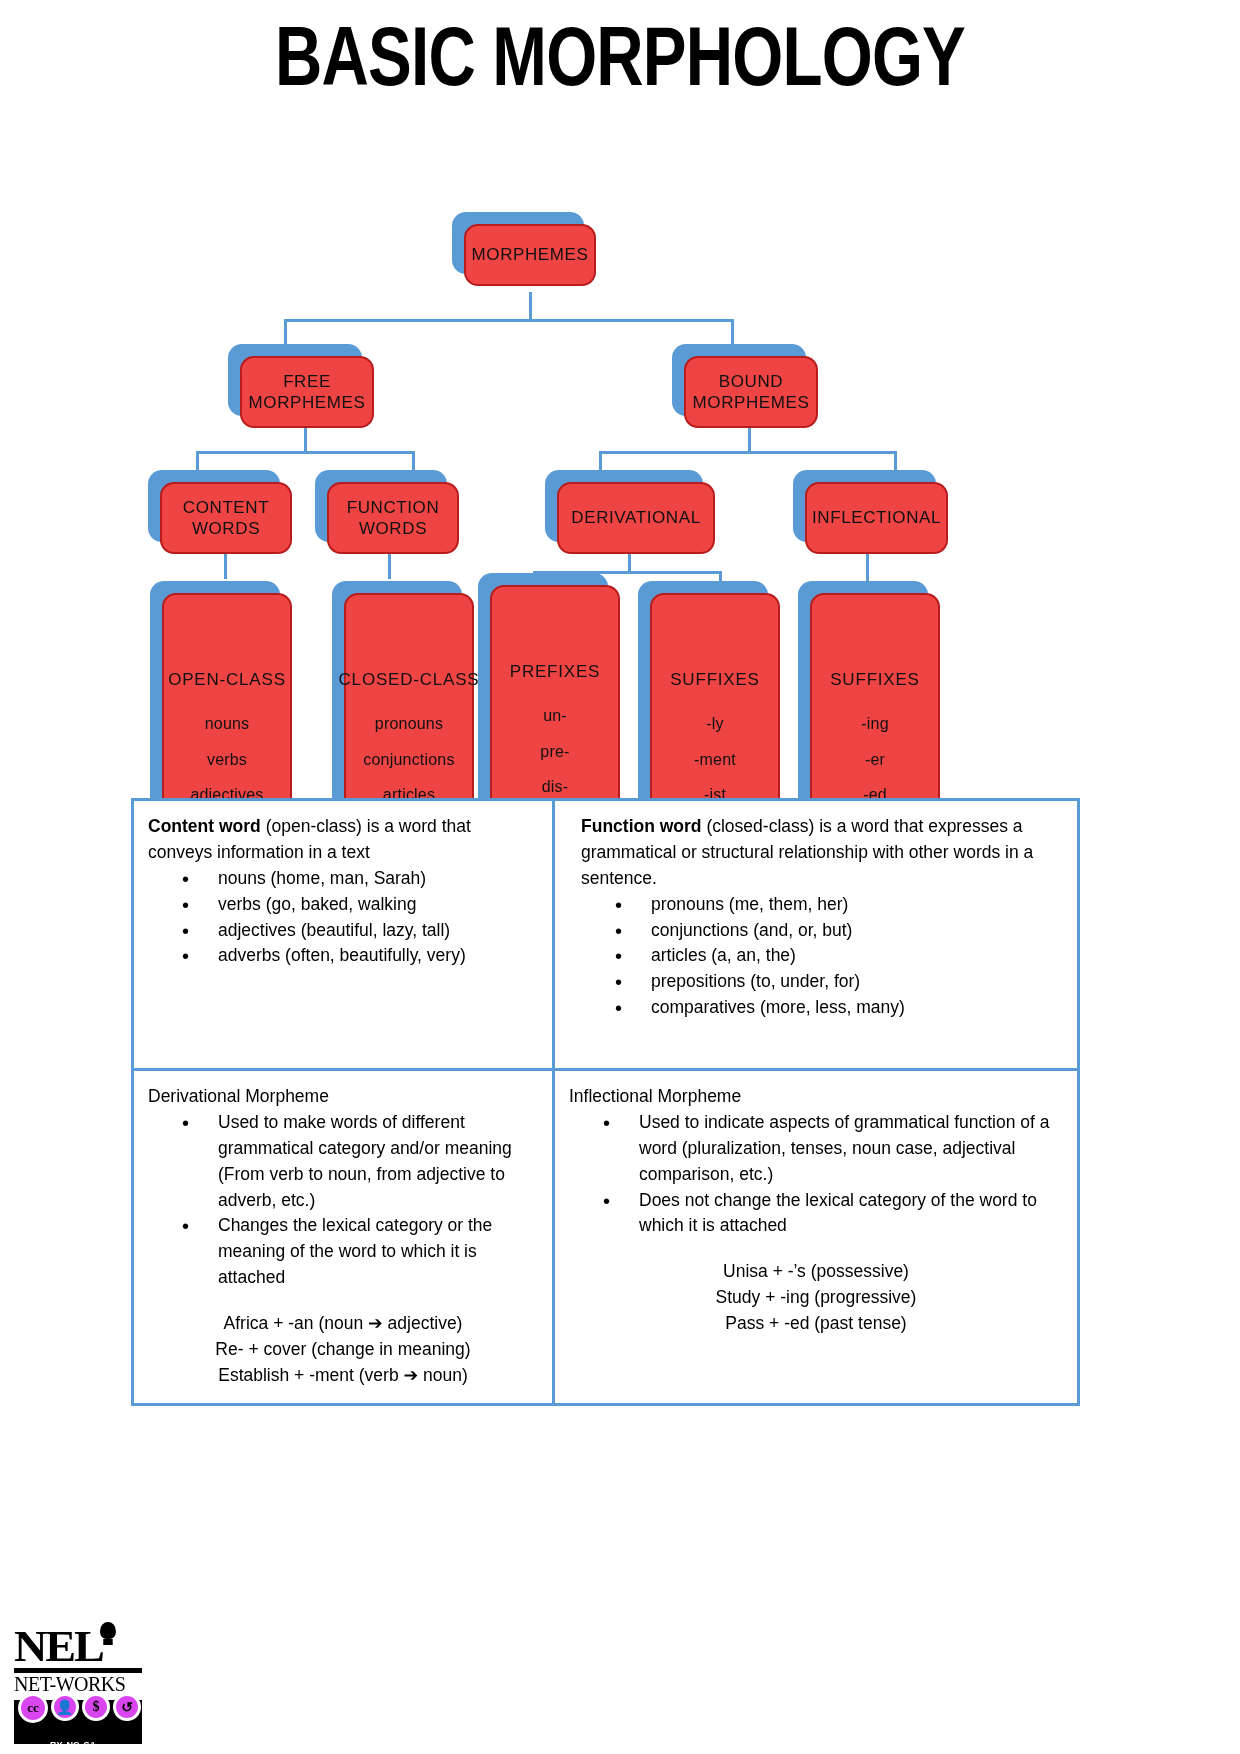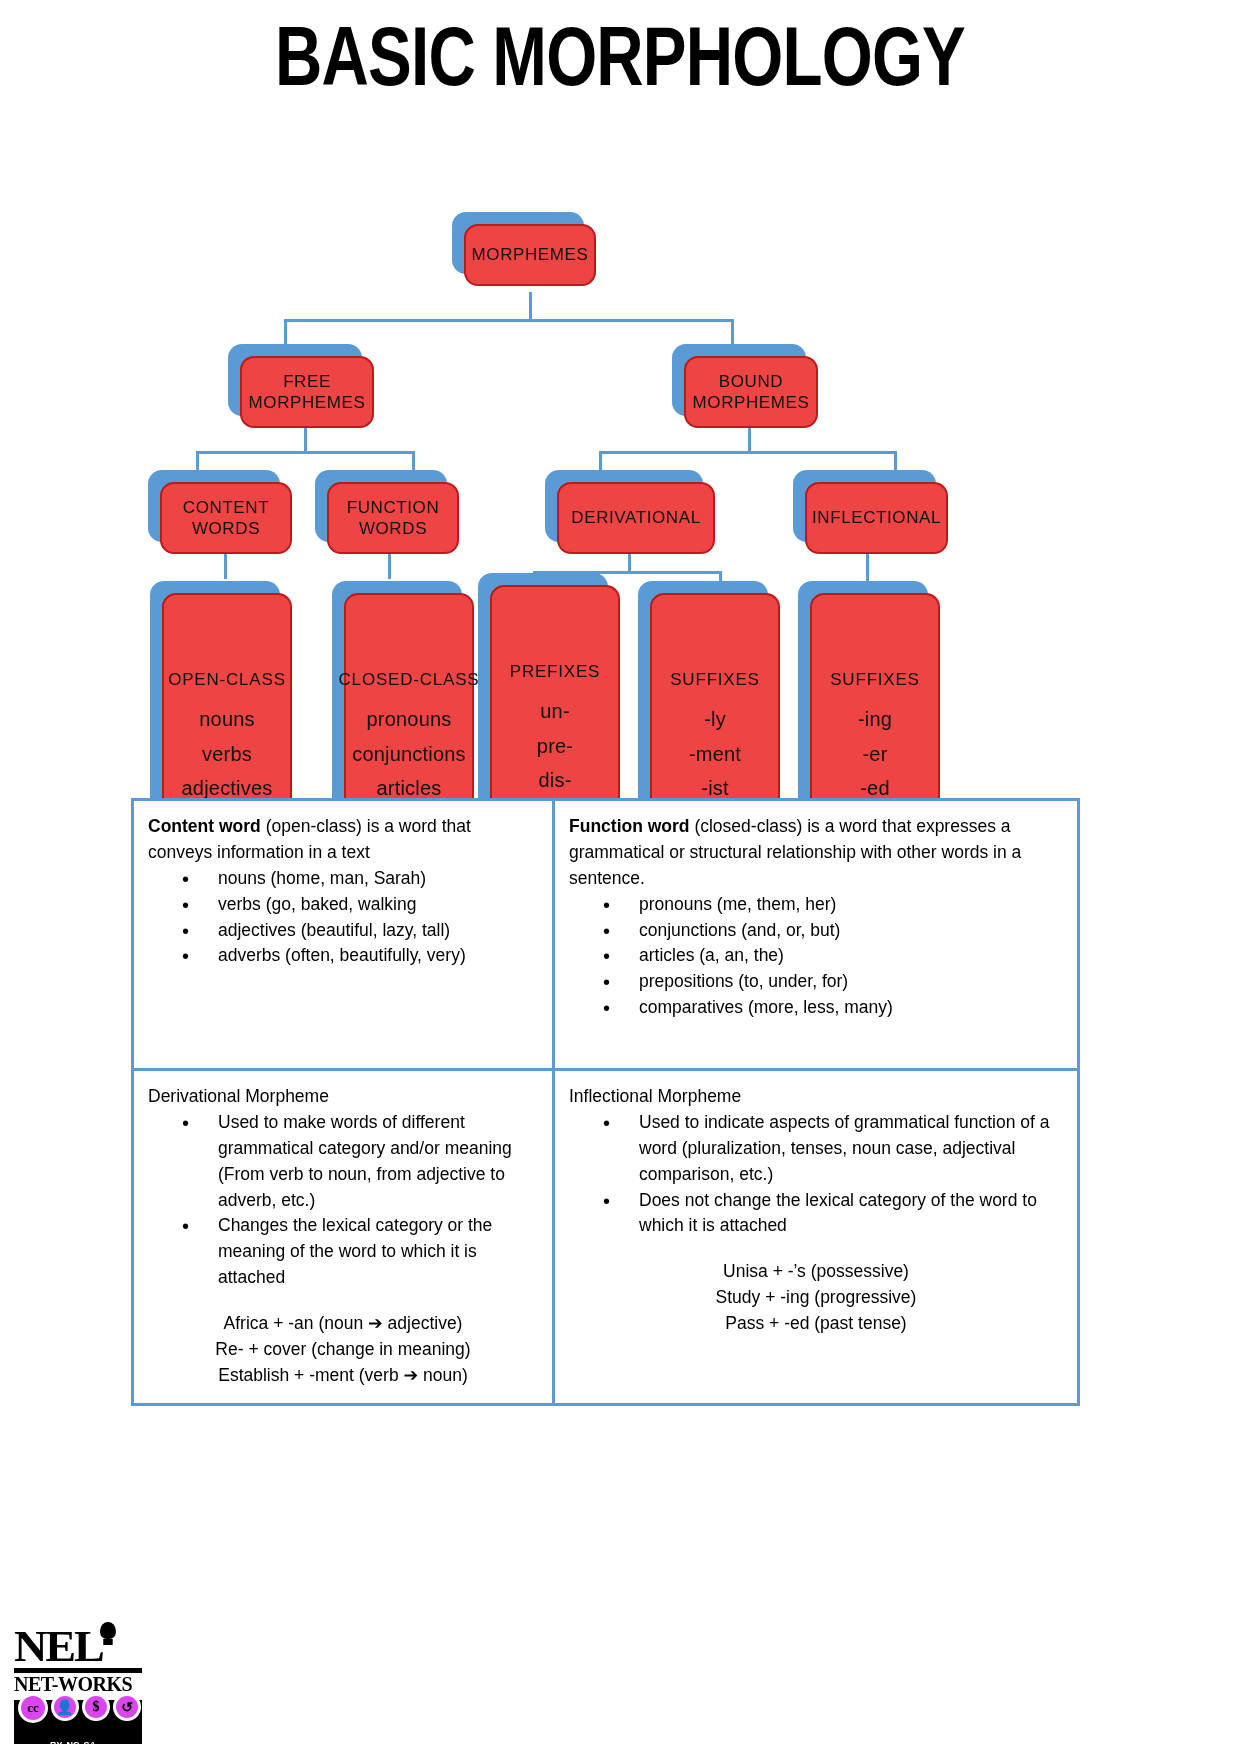--- a/index.html
+++ b/index.html
@@ -65,45 +65,46 @@
     justify-content: flex-start;
     padding-top: 74px;
   }
   .node .card .hdr {
     font-size: 17px;
     letter-spacing: 0.8px;
     margin-bottom: 12px;
     white-space: nowrap;
   }
   .node .card .itm {
-    font-size: 20px;
+    font-size: 16px;
     line-height: 1.72;
     letter-spacing: 0.2px;
     white-space: nowrap;
+    margin-top: 8px;
   }
 
   
   .ln { position: absolute; background: #5B9BD5; }
   .ln.h { height: 3px; }
   .ln.v { width: 3px; }
 
   
   .info-table {
     position: absolute;
     left: 131px;
     top: 798px;
     width: 949px;
     height: 608px;
     border: 3px solid #5B9BD5;
     display: flex;
     flex-direction: column;
     background: #fff;
   }
   .tbl-row { display: flex; }
-  .tbl-row.r1 { height: 267px; }
+  .tbl-row.r1 { height: 267px; gap: 12px; }
   .tbl-row.r2 { height: 335px; border-top: 3px solid #5B9BD5; }
   .cell {
     padding: 13px 14px 8px 14px;
     font-size: 17.5px;
     line-height: 1.48;
     overflow: hidden;
   }
   .cell.left { width: 421px; border-right: 3px solid #5B9BD5; }
   .cell.right { flex: 1; }
   .cell p { margin: 0; }
@@ -155,21 +156,21 @@
   .nel .bulb::after {
     content: "";
     position: absolute;
     left: 3px; bottom: -6px;
     width: 9px; height: 6px;
     background: #000;
   }
   .nel-rule { width: 128px; height: 5px; background: #000; margin: 1px 0 1px 0; }
   .nel-sub {
     font-family: "Liberation Serif", serif;
-    font-weight: 700;
+    font-weight: 400;
     font-size: 20px;
     letter-spacing: -0.5px;
     line-height: 1;
   }
   .cc-badge {
     margin-top: 6px;
     width: 128px; height: 44px;
     background: #000;
     display: flex;
     align-items: center;

